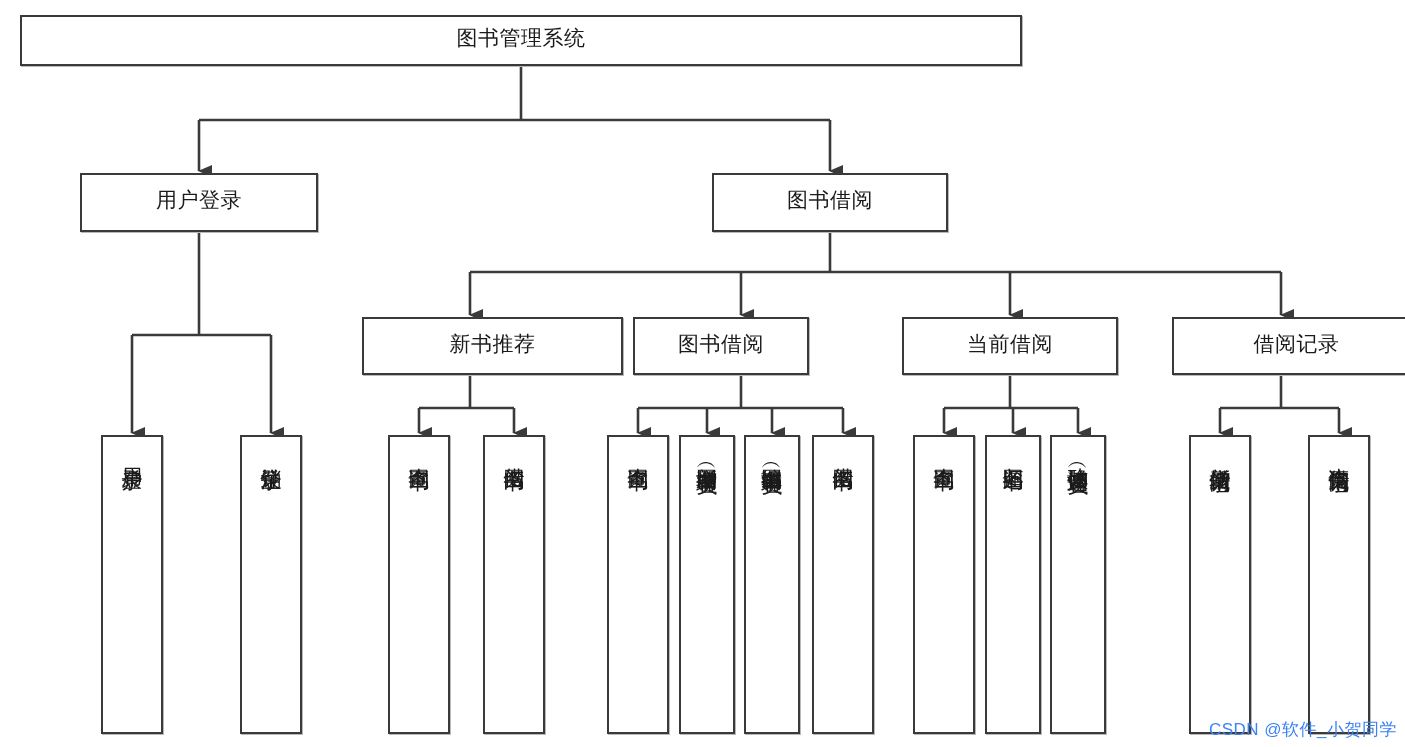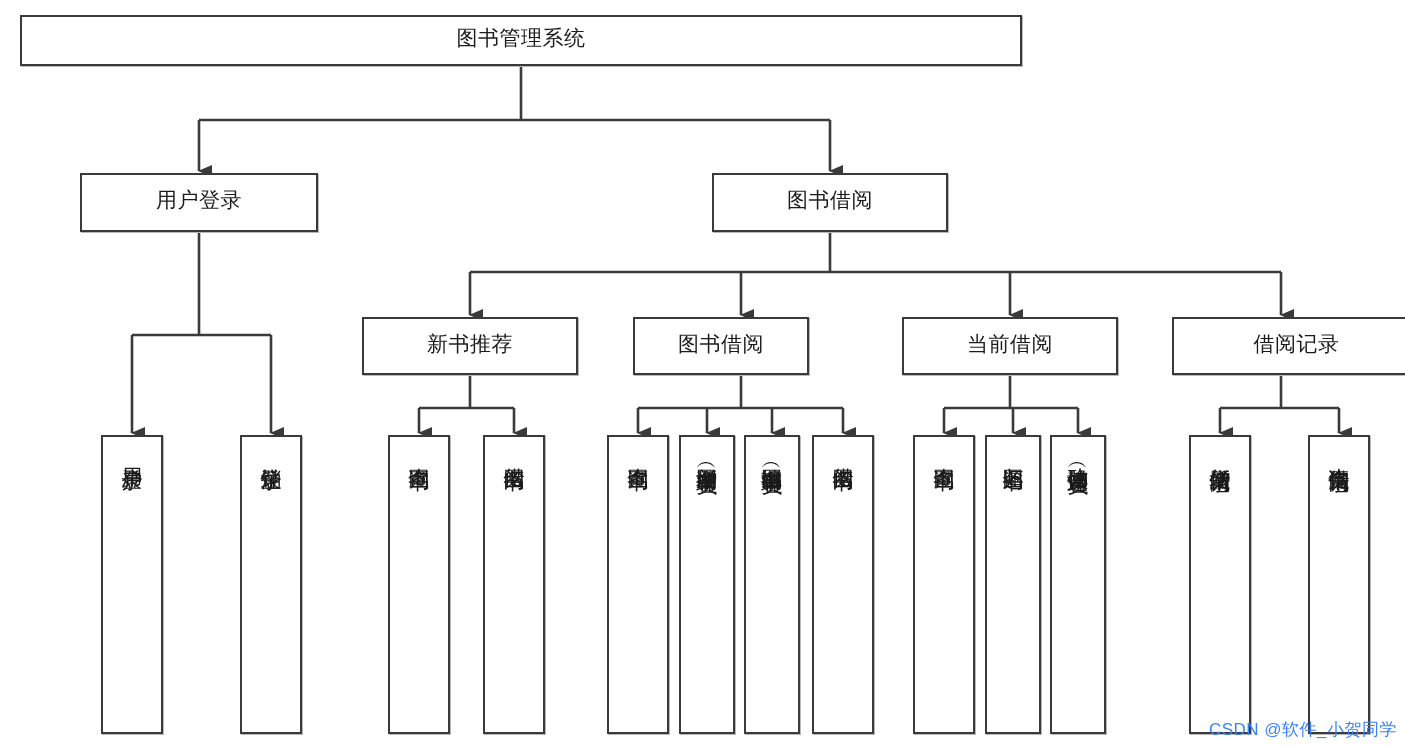--- a/index.html
+++ b/index.html
@@ -122,21 +122,21 @@
   <div id="nodes-layer">
       <div class="node horiz" style="left: 20px; top: 15px; width: 1002px; height: 51px;">
         <span>图书管理系统</span>
       </div>
       <div class="node horiz" style="left: 80px; top: 173px; width: 238px; height: 59px;">
         <span>用户登录</span>
       </div>
       <div class="node horiz" style="left: 712px; top: 173px; width: 236px; height: 59px;">
         <span>图书借阅</span>
       </div>
-      <div class="node horiz" style="left: 362px; top: 317px; width: 216px; height: 58px;">
+      <div class="node horiz" style="left: 362px; top: 317px; width: 261px; height: 58px;">
         <span>新书推荐</span>
       </div>
       <div class="node horiz" style="left: 633px; top: 317px; width: 176px; height: 58px;">
         <span>图书借阅</span>
       </div>
       <div class="node horiz" style="left: 902px; top: 317px; width: 216px; height: 58px;">
         <span>当前借阅</span>
       </div>
       <div class="node horiz" style="left: 1172px; top: 317px; width: 249px; height: 58px;">
         <span>借阅记录</span>

